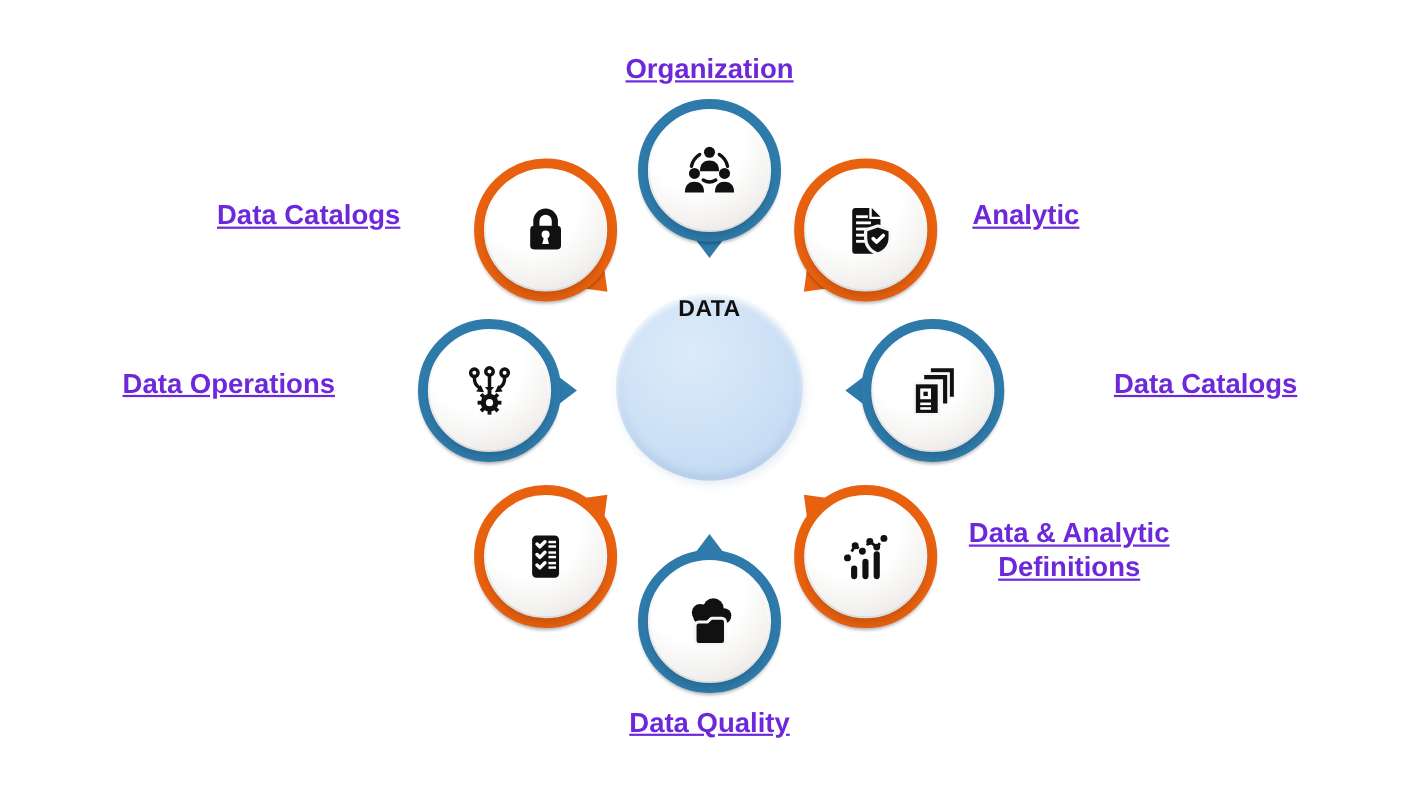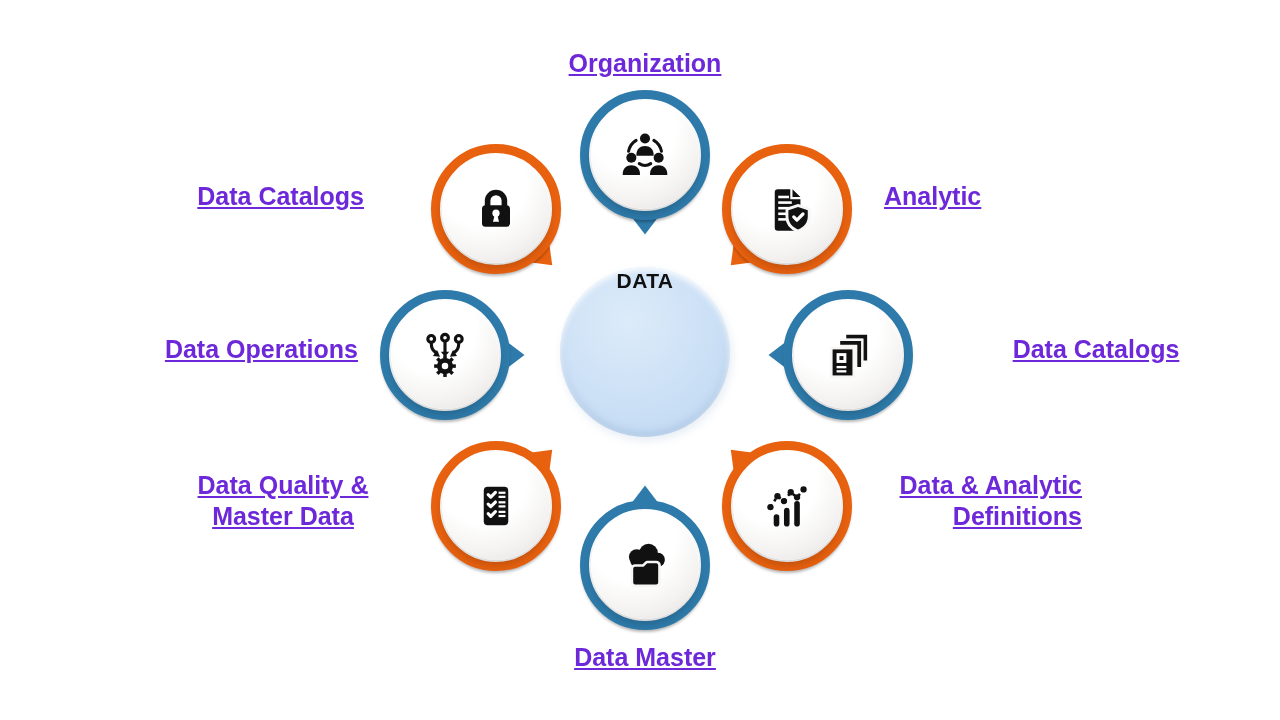--- a/index.html
+++ b/index.html
@@ -49,24 +49,24 @@
   .disc svg{width:56px;height:56px;display:block;}
   .ic{fill:#111;}
   .st{fill:none;stroke:#111;stroke-width:2.6;stroke-linecap:round;}
   
   .label{
     position:absolute;font-size:25px;font-weight:700;color:#6d28d9;line-height:1.24;text-decoration:underline;
   }
   .lab-organization{left:495px;top:48px;width:300px;text-align:center;}
   .lab-policies{left:884px;top:181px;width:280px;text-align:left;}
   .lab-catalogs{left:946px;top:334px;width:300px;text-align:center;}
-  .lab-analytic{left:862px;top:470px;width:220px;text-align:right;}
+  .lab-analytic{left:862px;top:470px;width:220px;text-align:center;}
   .lab-source{left:495px;top:642px;width:300px;text-align:center;}
   .lab-quality{left:173px;top:470px;width:220px;text-align:center;}
-  .lab-operations{left:58px;top:334px;width:300px;text-align:right;}
+  .lab-operations{left:58px;top:334px;width:300px;text-align:center;}
   .lab-security{left:64px;top:181px;width:300px;text-align:right;}
 </style>
 </head>
 <body>
 
 <div class="stage">
 
   <div class="hub">
     <span class="line">DATA</span>
   </div>
@@ -163,21 +163,21 @@
             <circle cx="27" cy="13.8" r="8"></circle>
             <circle cx="35.2" cy="19.4" r="5.8"></circle>
             <rect x="11.5" y="16.5" width="29" height="8.5" rx="4"></rect>
           </g>
           <path d="M33.6 22.6h-7.7l-3.1 3h-7.2a1.7 1.7 0 0 0-1.7 1.7V39a1.7 1.7 0 0 0 1.7 1.7h18a1.7 1.7 0 0 0 1.7-1.7V24.3a1.7 1.7 0 0 0-1.7-1.7z" fill="#f7f6f5" stroke="#f7f6f5" stroke-width="4.6" stroke-linejoin="round"></path>
           <path class="ic" d="M33.6 22.6h-7.7l-3.1 3h-7.2a1.7 1.7 0 0 0-1.7 1.7V39a1.7 1.7 0 0 0 1.7 1.7h18a1.7 1.7 0 0 0 1.7-1.7V24.3a1.7 1.7 0 0 0-1.7-1.7z"></path>
         </svg>
       </div>
     </div>
   </div>
-  <div class="label lab-source">Data Master</div>
+  <div class="label lab-source">Data Quality</div>
 
   <div class="node orange n-quality" style="left:431px;top:441px">
     <span class="pointer"></span>
     <div class="circle">
       <div class="disc">
         <svg viewBox="0 0 48 48">
           <rect class="ic" x="13.5" y="7.5" width="21" height="33" rx="3.4"></rect>
           <g fill="none" stroke="#fff" stroke-width="2.7" stroke-linecap="round" stroke-linejoin="round">
             <path d="M17.3 14.2l2.2 2.2 4-4"></path>
             <path d="M17.3 22.4l2.2 2.2 4-4"></path>
@@ -188,21 +188,20 @@
             <rect x="26.2" y="15.2" width="5.9" height="1.9"></rect>
             <rect x="26.2" y="19.9" width="5.9" height="1.9"></rect>
             <rect x="26.2" y="23.4" width="5.9" height="1.9"></rect>
             <rect x="26.2" y="28.1" width="5.9" height="1.9"></rect>
             <rect x="26.2" y="31.6" width="5.9" height="1.9"></rect>
           </g>
         </svg>
       </div>
     </div>
   </div>
-  <div class="label lab-quality">Data Quality &amp; Master Data</div>
 
   <div class="node blue n-operations" style="left:380px;top:290px">
     <span class="pointer"></span>
     <div class="circle">
       <div class="disc">
         <svg viewBox="0 0 48 48">
           <g fill="none" stroke="#111" stroke-width="2.7" stroke-linecap="round">
             <circle cx="12.2" cy="10.2" r="2.9"></circle>
             <circle cx="24" cy="9.2" r="2.9"></circle>
             <circle cx="35.8" cy="10.2" r="2.9"></circle>

